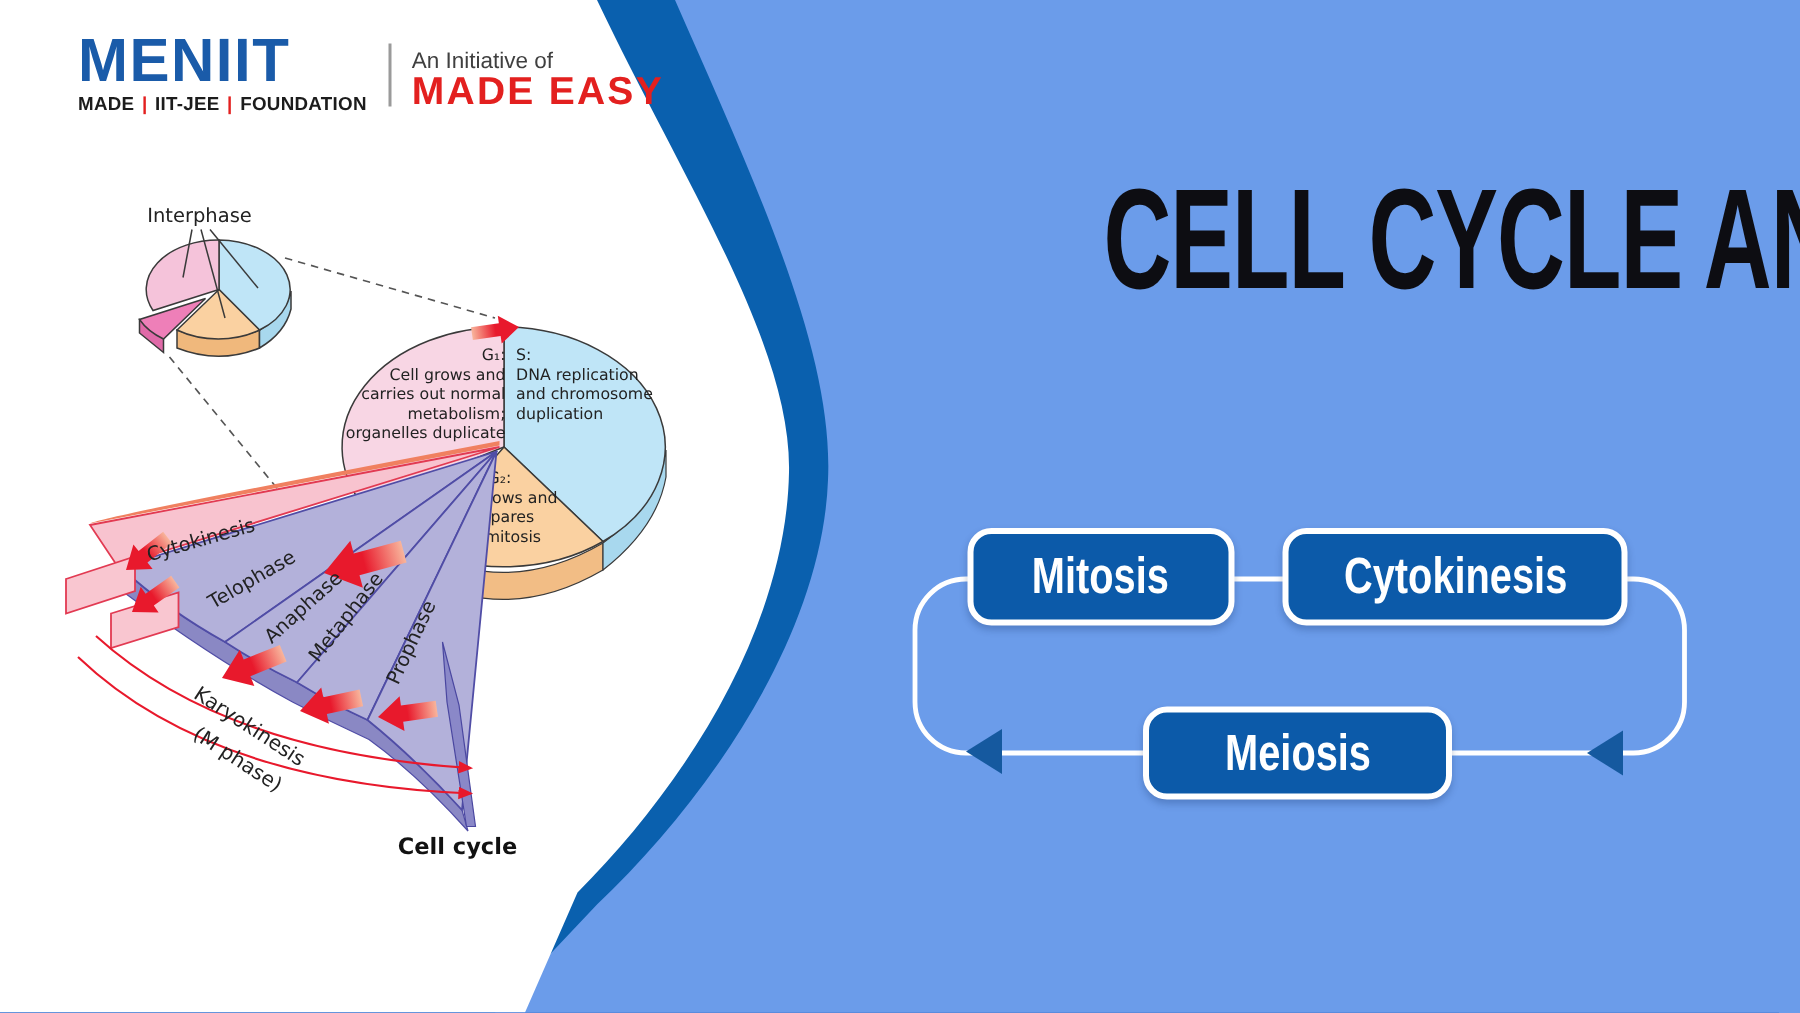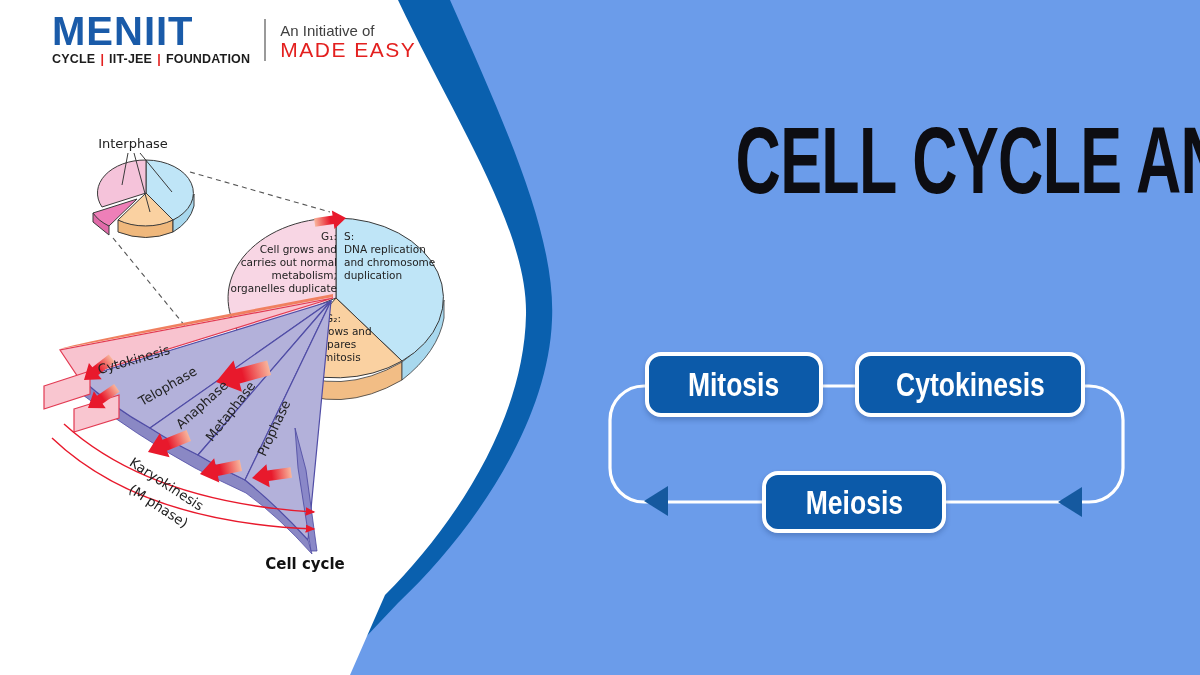--- a/index.html
+++ b/index.html
@@ -4,48 +4,48 @@
 <style>
   html,body{margin:0;padding:0;background:#4b7fd0;}
   .canvas{
     position:relative;width:1200px;height:675px;overflow:hidden;
     background:#6B9CEA;font-family:"Liberation Sans",sans-serif;
   }
   svg{display:block;}
   .layer{position:absolute;left:0;top:0;}
 
   
-  .logo{position:absolute;left:52px;top:14px;display:flex;align-items:center;gap:14px;}
+  .logo{position:absolute;left:52px;top:24px;display:flex;align-items:center;gap:14px;}
   .logo-left{display:flex;flex-direction:column;}
   .brand-name{
     font-size:40px;font-weight:900;color:#1A5BA9;letter-spacing:1px;line-height:34px;
     transform:scaleY(1.02);
   }
   .brand-sub{margin-top:4px;font-size:12.5px;font-weight:700;color:#1c1c1c;letter-spacing:.2px;white-space:nowrap;}
   .brand-sub .sep{color:#E3201F;padding:0 5px;font-weight:700;}
   .logo-divider{width:2px;height:42px;background:#9a9a9a;}
   .logo-right{display:flex;flex-direction:column;line-height:18px;}
   .initiative{font-size:15px;color:#404040;}
-  .initiative-brand{font-size:21px;font-weight:400;color:#E3201F;letter-spacing:1.5px;margin-top:1px;}
+  .initiative-brand{font-size:26px;font-weight:700;color:#E3201F;letter-spacing:1.5px;margin-top:1px;}
 
   
   .title{position:absolute;left:598px;top:112px;width:534px;text-align:center;color:#0D0D12;}
   .title-line{font-size:95px;font-weight:900;line-height:97px;white-space:nowrap;}
   .squeeze{display:inline-block;transform:scaleX(.66);transform-origin:50% 50%;letter-spacing:-1px;}
 
   
   .node{
     position:absolute;background:#0C5AA9;border:4px solid #ffffff;border-radius:16px;
     display:flex;align-items:center;justify-content:center;color:#ffffff;
     box-shadow:0 3px 5px rgba(10,40,90,.25);box-sizing:border-box;
   }
   .node-label{font-size:34px;font-weight:800;transform:scaleX(.78);white-space:nowrap;}
   .node-mitosis{left:645px;top:352px;width:178px;height:65px;}
   .node-cytokinesis{left:855px;top:352px;width:230px;height:65px;}
-  .node-meiosis{left:762px;top:471px;width:184px;height:62px;}
+  .node-meiosis{left:762px;top:471px;width:206px;height:62px;}
 </style>
 </head>
 <body>
 
 <div class="canvas">
 
   <svg class="layer" width="1200" height="675" viewBox="0 0 1200 675">
     <rect x="0" y="0" width="1200" height="675" fill="#6B9CEA"></rect>
     <path d="M0,0 L450,0 C505,125 556,235 552,320 C548,425 470,535 398,603 L330,675 L0,675 Z" fill="#0A60AE"></path>
     <path d="M0,0 L398,0 C455,120 528,230 526,315 C524,420 455,525 385,595 L350,675 L0,675 Z" fill="#ffffff"></path>
@@ -175,21 +175,21 @@
       <text x="164" y="488" transform="rotate(33 164 488)">Karyokinesis</text>
       <text x="156" y="510" transform="rotate(33 156 510)">(M phase)</text>
     </g>
 
     <text x="305" y="569" text-anchor="middle" font-size="15" font-weight="bold" fill="#111">Cell cycle</text>
   </svg>
 
   <div class="logo">
     <div class="logo-left">
       <div class="brand-name">MENIIT</div>
-      <div class="brand-sub"><span>CYCLE</span><span class="sep">|</span><span>IIT-JEE</span><span class="sep">|</span><span>FOUNDATION</span>
+      <div class="brand-sub"><span>MADE</span><span class="sep">|</span><span>IIT-JEE</span><span class="sep">|</span><span>FOUNDATION</span>
       </div>
     </div>
     <div class="logo-divider"></div>
     <div class="logo-right">
       <span class="initiative">An Initiative of</span>
       <span class="initiative-brand">MADE EASY</span>
     </div>
   </div>
 
   <div class="title">

